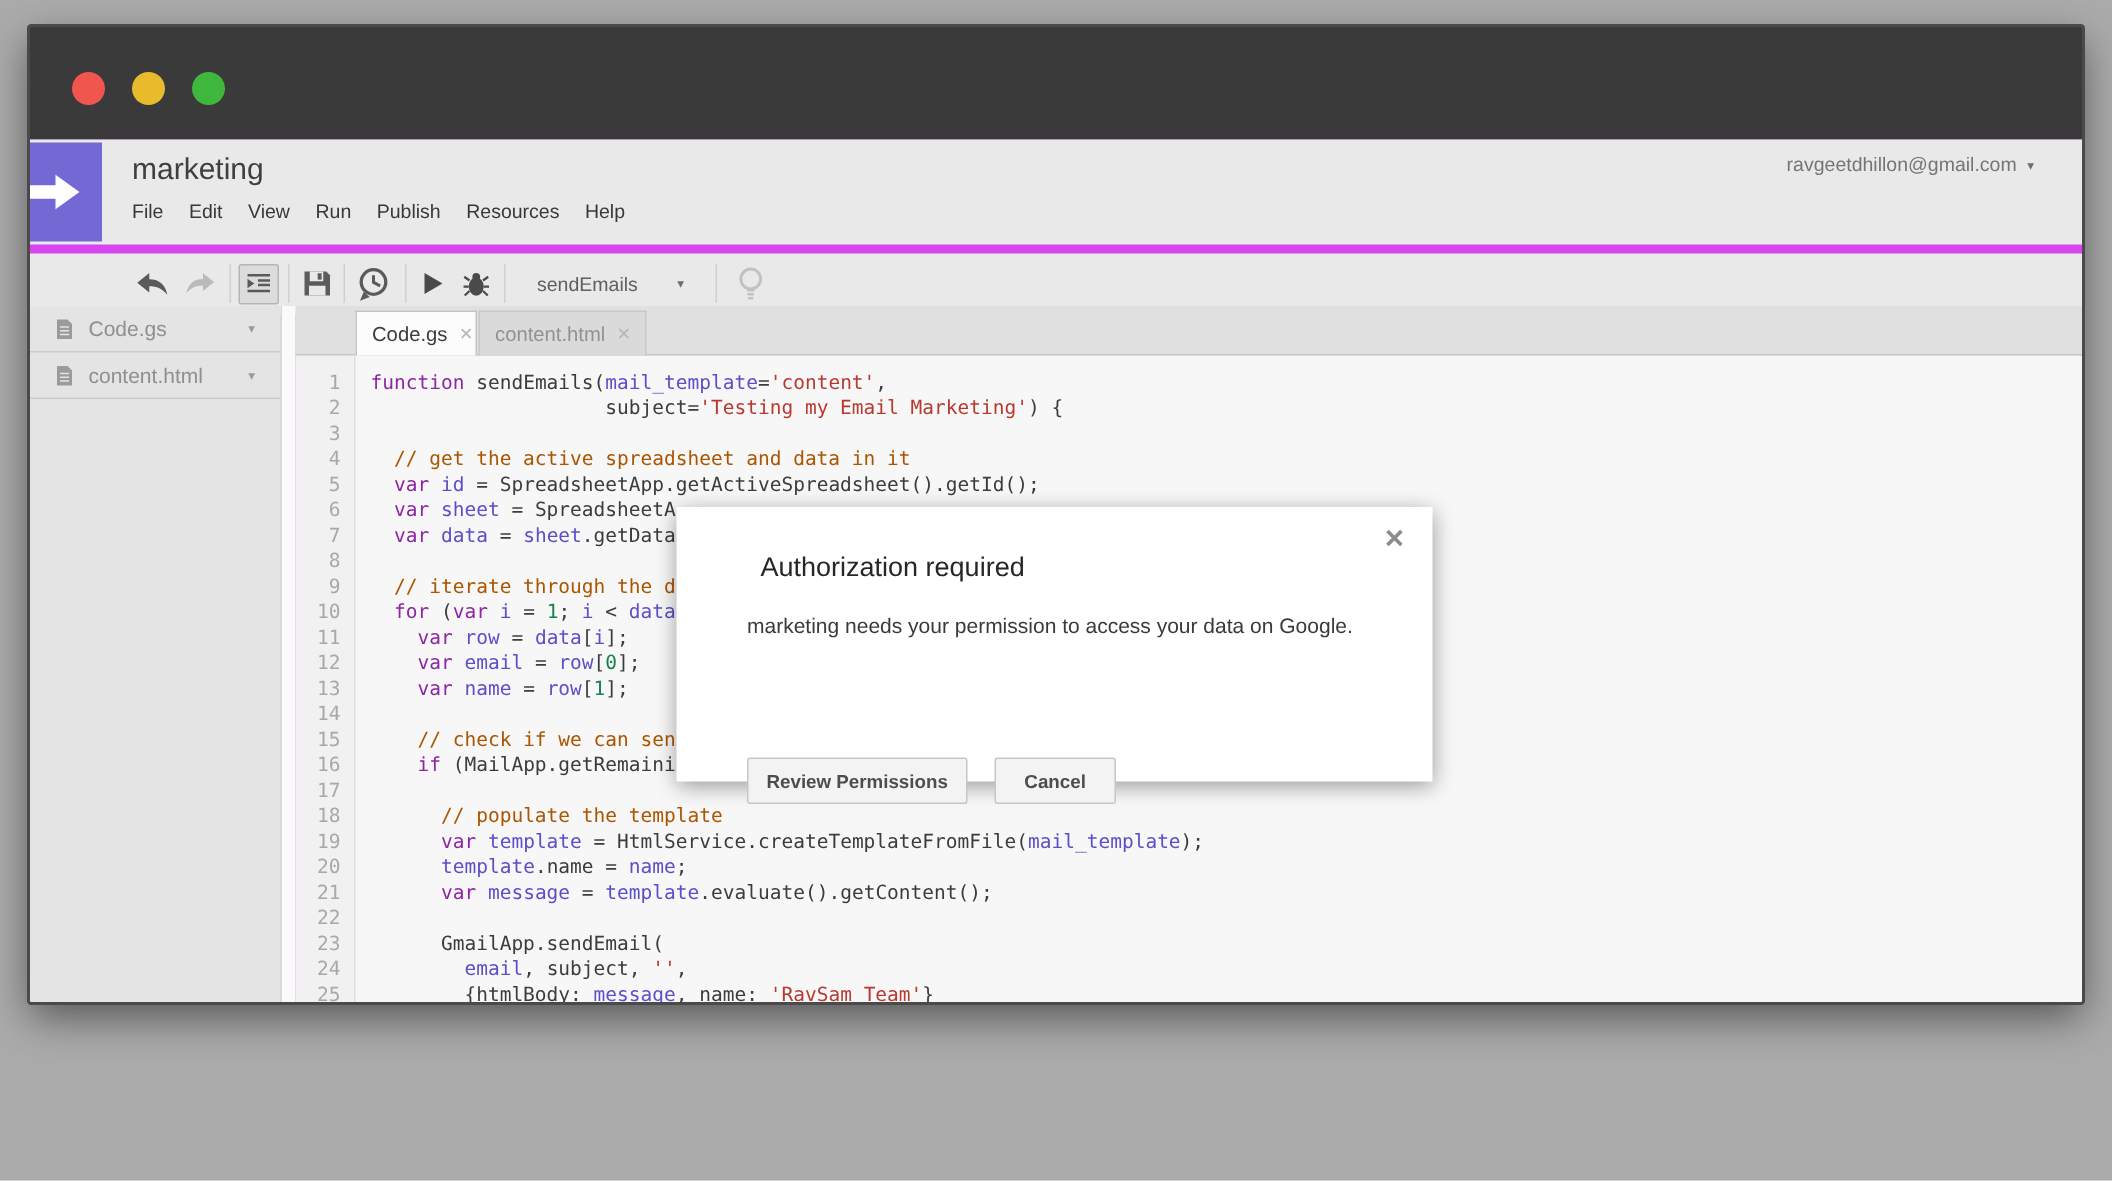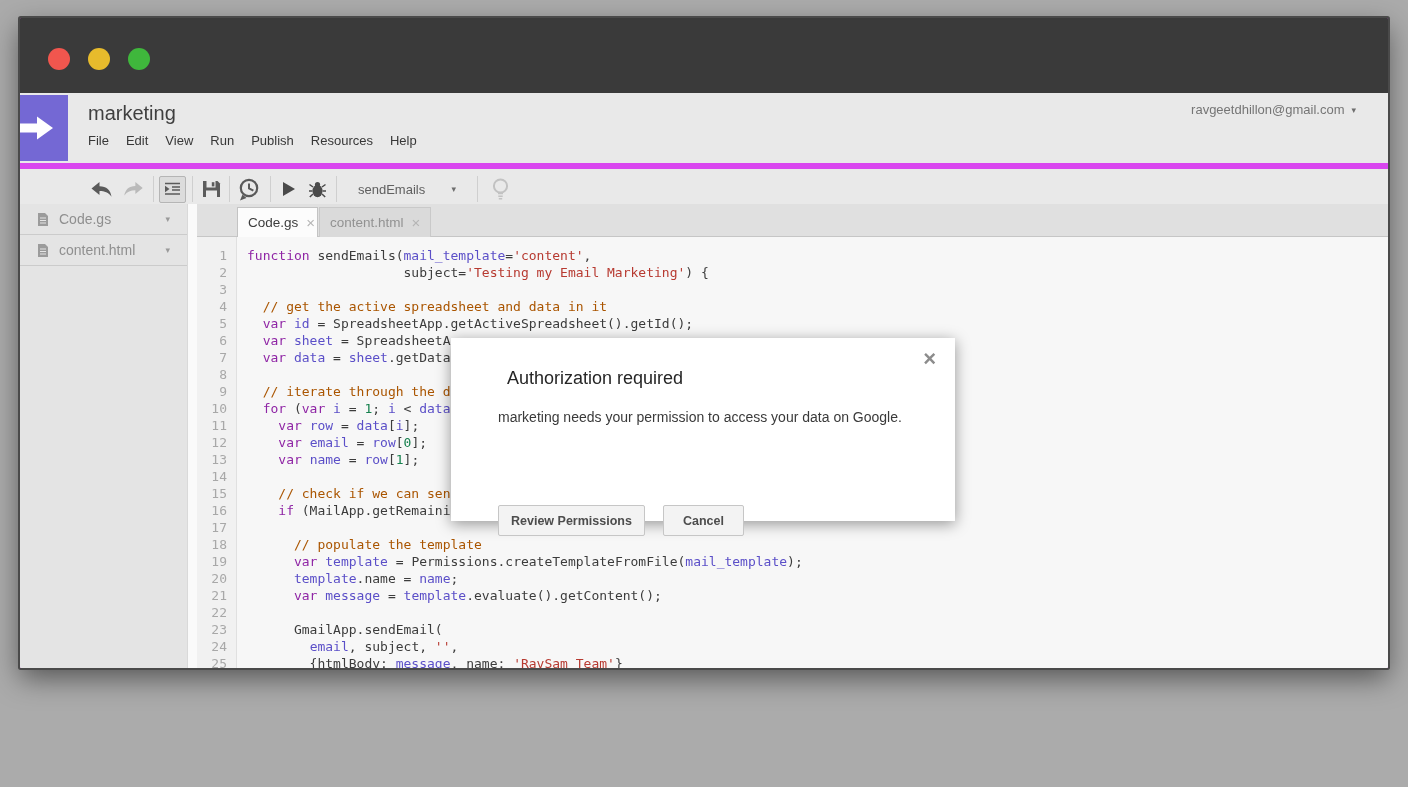--- a/index.html
+++ b/index.html
@@ -260,21 +260,21 @@
             <div class="cl"><span class="tk-d">  </span><span class="tk-c">// iterate through the d</span></div>
             <div class="cl"><span class="tk-d">  </span><span class="tk-k">for</span><span class="tk-d"> (</span><span class="tk-k">var</span><span class="tk-d"> </span><span class="tk-v">i</span><span class="tk-d"> = </span><span class="tk-n">1</span><span class="tk-d">; </span><span class="tk-v">i</span><span class="tk-d"> &lt; </span><span class="tk-v">data</span></div>
             <div class="cl"><span class="tk-d">    </span><span class="tk-k">var</span><span class="tk-d"> </span><span class="tk-v">row</span><span class="tk-d"> = </span><span class="tk-v">data</span><span class="tk-d">[</span><span class="tk-v">i</span><span class="tk-d">];</span></div>
             <div class="cl"><span class="tk-d">    </span><span class="tk-k">var</span><span class="tk-d"> </span><span class="tk-v">email</span><span class="tk-d"> = </span><span class="tk-v">row</span><span class="tk-d">[</span><span class="tk-n">0</span><span class="tk-d">];</span></div>
             <div class="cl"><span class="tk-d">    </span><span class="tk-k">var</span><span class="tk-d"> </span><span class="tk-v">name</span><span class="tk-d"> = </span><span class="tk-v">row</span><span class="tk-d">[</span><span class="tk-n">1</span><span class="tk-d">];</span></div>
             <div class="cl"></div>
             <div class="cl"><span class="tk-d">    </span><span class="tk-c">// check if we can sen</span></div>
             <div class="cl"><span class="tk-d">    </span><span class="tk-k">if</span><span class="tk-d"> (MailApp.getRemaini</span></div>
             <div class="cl"></div>
             <div class="cl"><span class="tk-d">      </span><span class="tk-c">// populate the template</span></div>
-            <div class="cl"><span class="tk-d">      </span><span class="tk-k">var</span><span class="tk-d"> </span><span class="tk-v">template</span><span class="tk-d"> = Permissions.createTemplateFromFile(</span><span class="tk-v">mail_template</span><span class="tk-d">);</span></div>
+            <div class="cl"><span class="tk-d">      </span><span class="tk-k">var</span><span class="tk-d"> </span><span class="tk-v">template</span><span class="tk-d"> = HtmlService.createTemplateFromFile(</span><span class="tk-v">mail_template</span><span class="tk-d">);</span></div>
             <div class="cl"><span class="tk-d">      </span><span class="tk-v">template</span><span class="tk-d">.name = </span><span class="tk-v">name</span><span class="tk-d">;</span></div>
             <div class="cl"><span class="tk-d">      </span><span class="tk-k">var</span><span class="tk-d"> </span><span class="tk-v">message</span><span class="tk-d"> = </span><span class="tk-v">template</span><span class="tk-d">.evaluate().getContent();</span></div>
             <div class="cl"></div>
             <div class="cl"><span class="tk-d">      GmailApp.sendEmail(</span></div>
             <div class="cl"><span class="tk-d">        </span><span class="tk-v">email</span><span class="tk-d">, subject, </span><span class="tk-s">''</span><span class="tk-d">,</span></div>
             <div class="cl"><span class="tk-d">        {htmlBody: </span><span class="tk-v">message</span><span class="tk-d">, name: </span><span class="tk-s">'RavSam Team'</span><span class="tk-d">}</span></div>
             <div class="cl"><span class="tk-d">      );</span></div>
             <div class="cl"><span class="tk-d">    }</span></div>
             <div class="cl"><span class="tk-d">  }</span></div>
             <div class="cl"><span class="tk-d">}</span></div>

